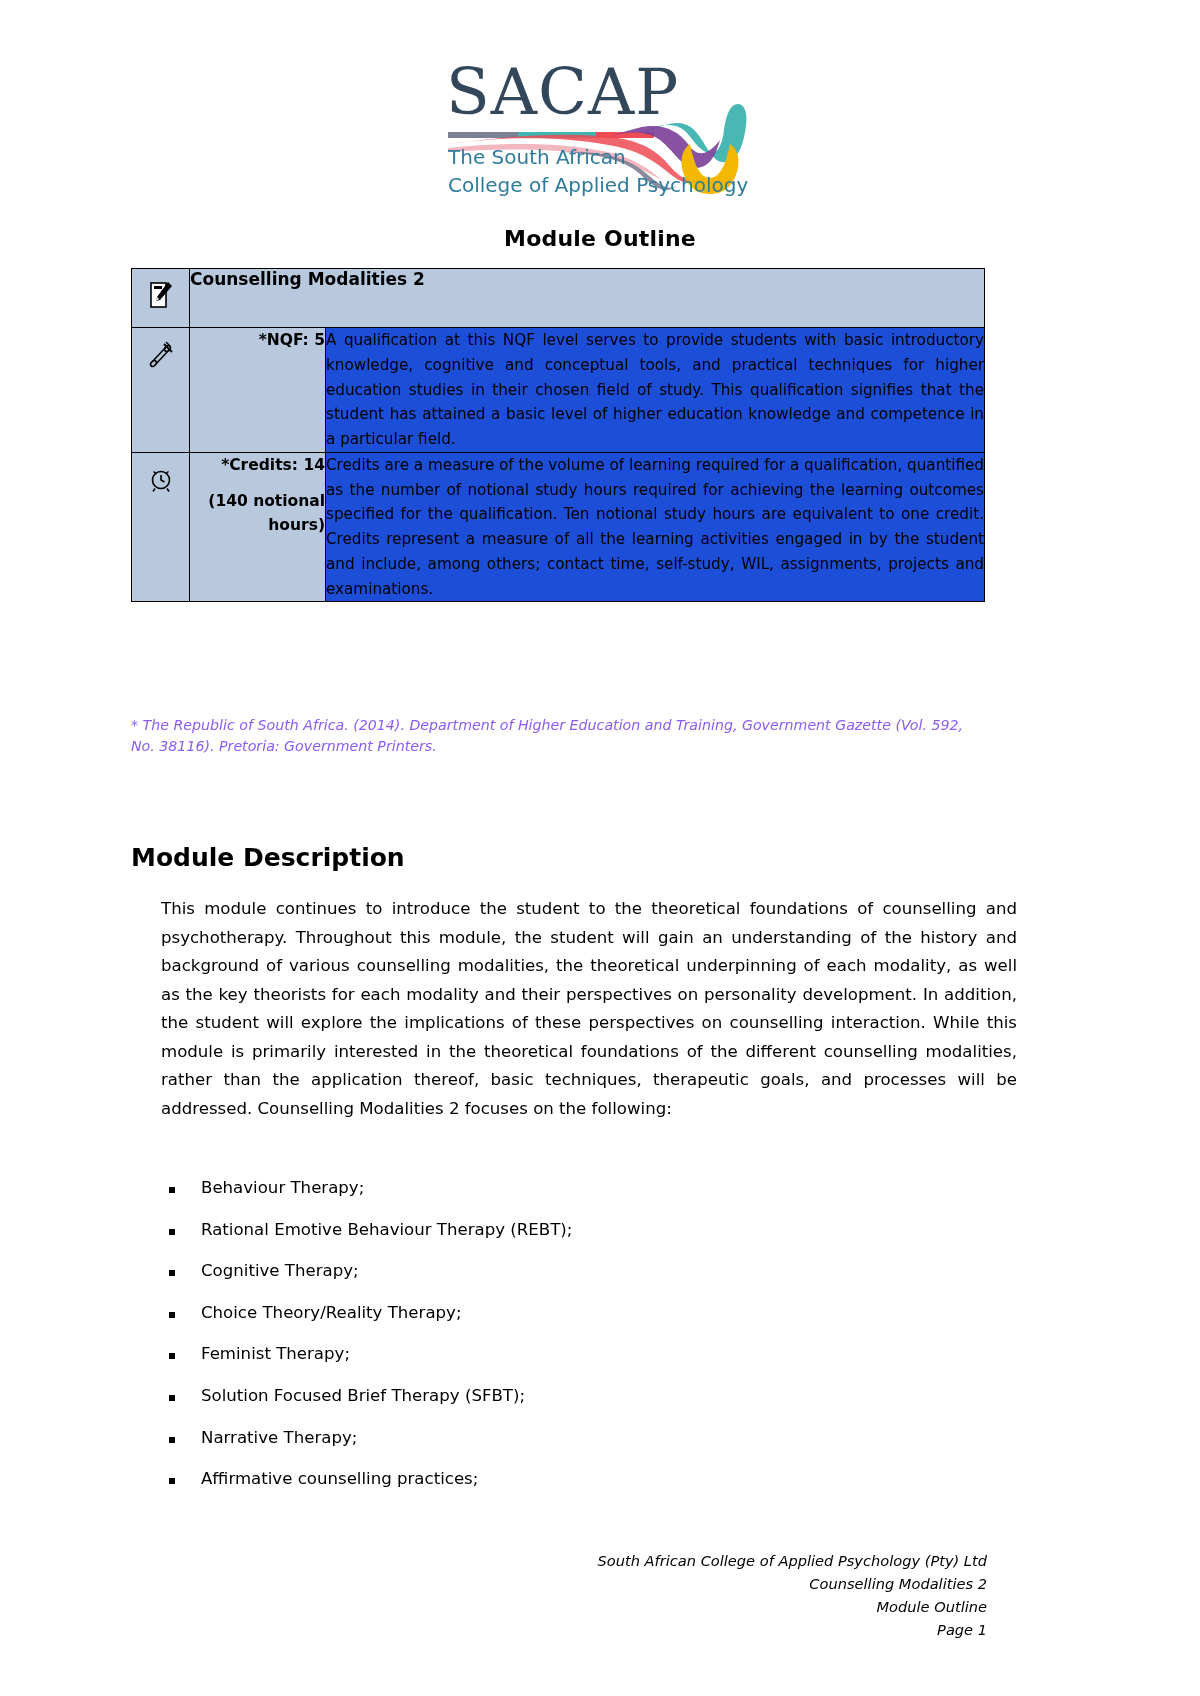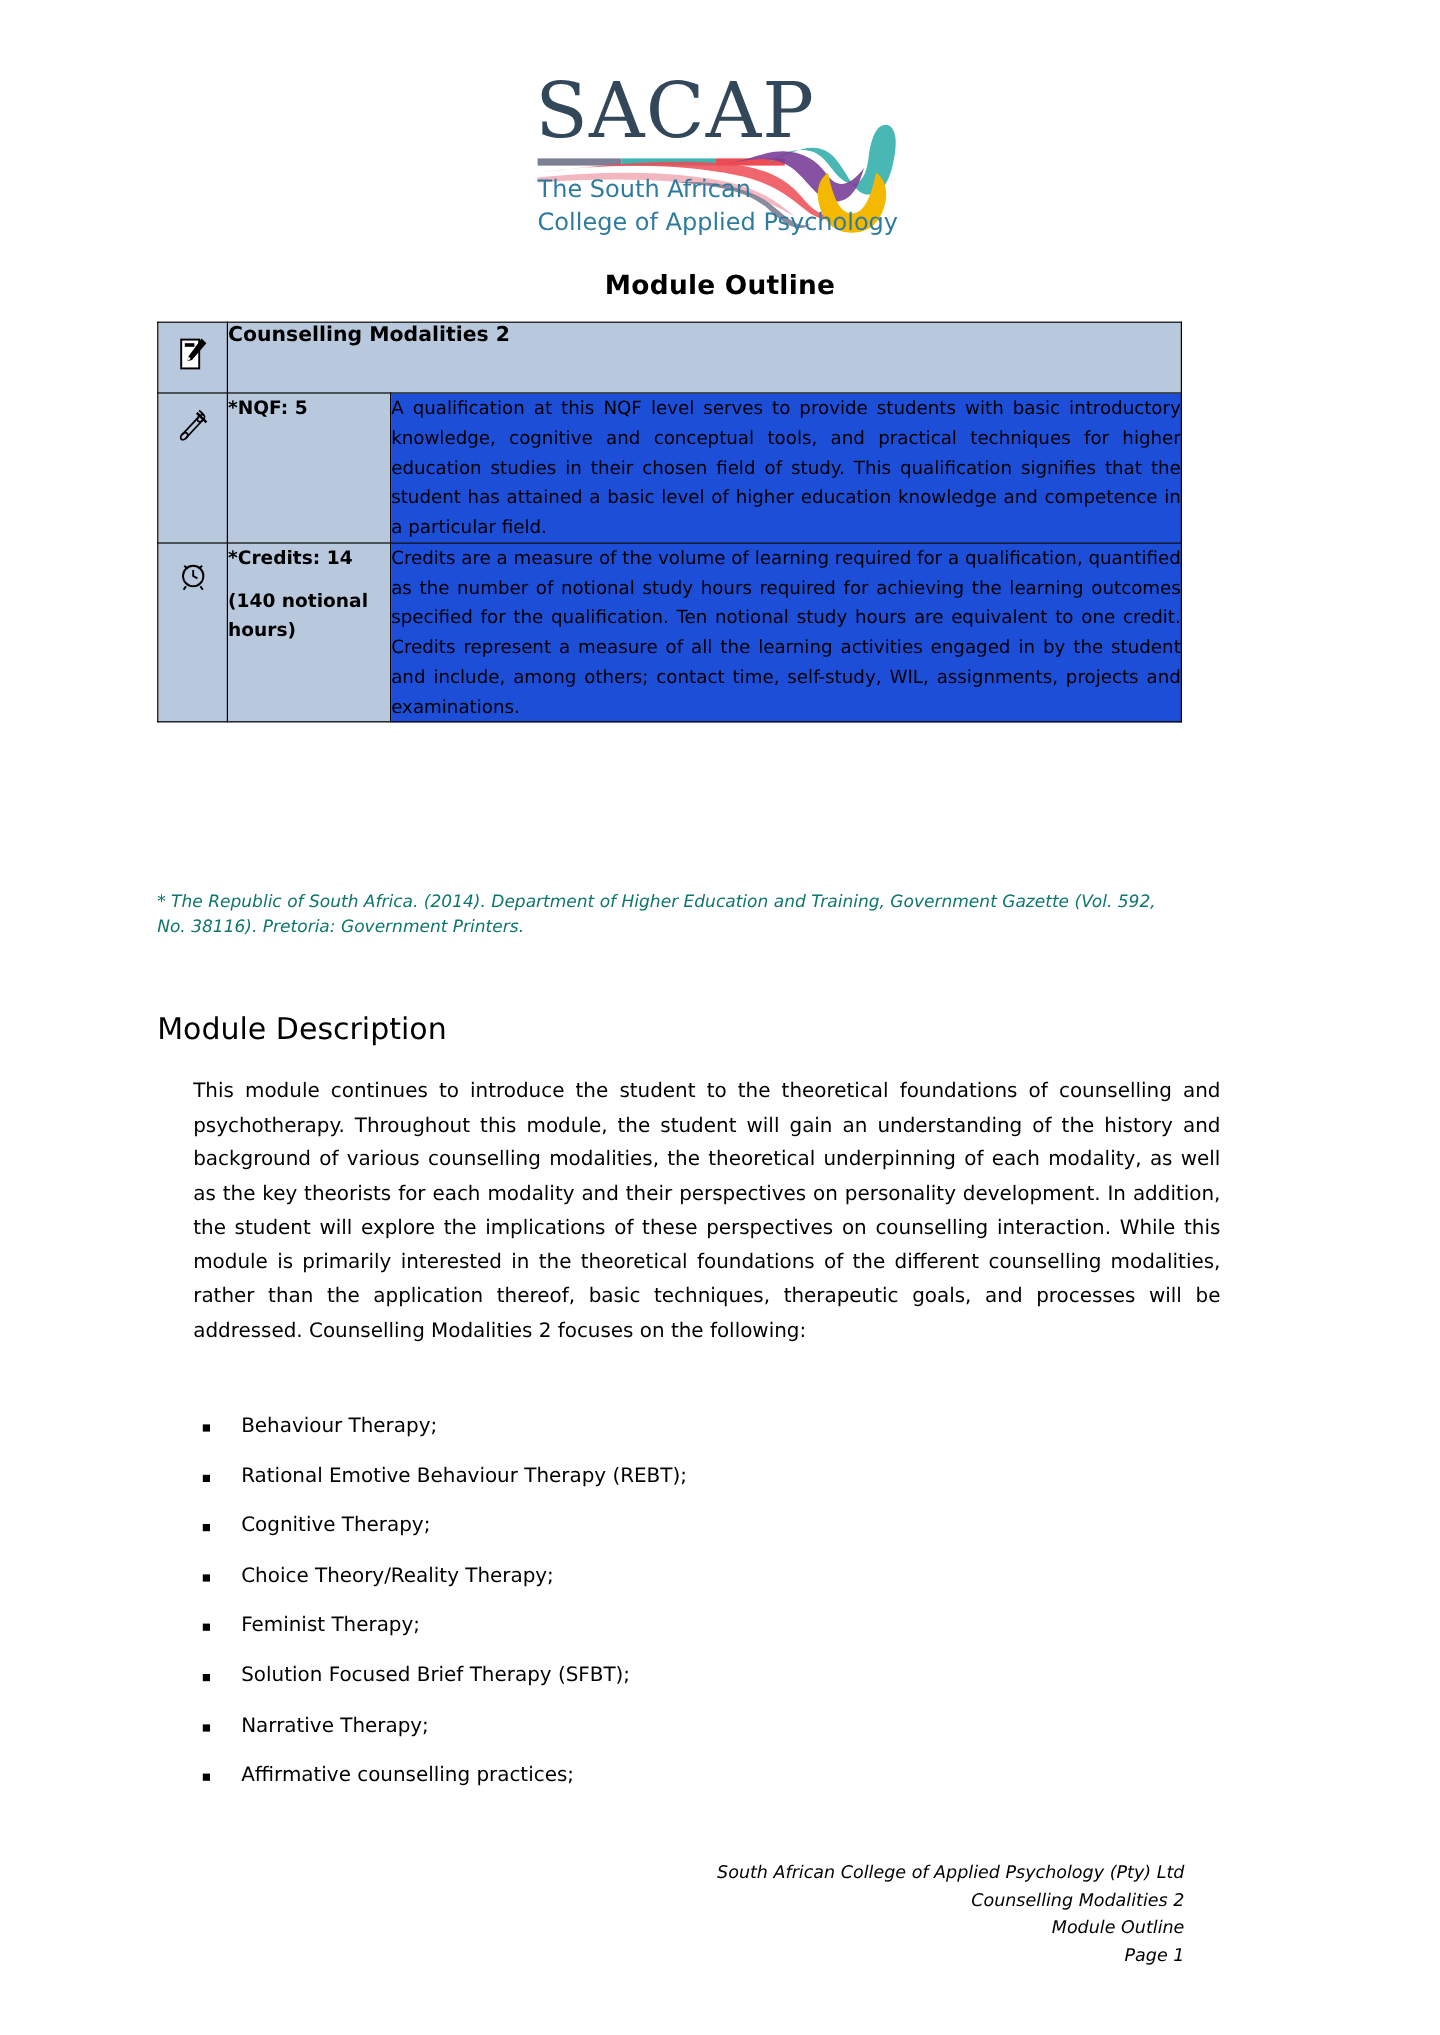--- a/index.html
+++ b/index.html
@@ -70,21 +70,21 @@
   }
   .cell-icon {
     width: 58px;
     background: #b8c9de;
     text-align: center;
     vertical-align: top;
   }
   .cell-label {
     width: 136px;
     background: #b8c9de;
-    text-align: left;
+    text-align: right;
     font-weight: bold;
     font-size: 15.5px;
     padding-top: 16px;
     line-height: 1.55;
   }
   .cell-body {
     background: #1d4ed8;
     font-size: 15.2px;
     line-height: 1.63;
     text-align: justify;
@@ -99,35 +99,35 @@
   }
   .icon-glyph {
     display: block;
     margin: 12px auto 0 auto;
   }
 
   
   .citation {
     position: absolute;
     left: 131px;
-    top: 742px;
+    top: 715px;
     width: 856px;
     font-size: 14.2px;
     font-style: italic;
     line-height: 1.45;
-    color: #0f766e;
+    color: #8b5cf6;
   }
 
   
   .section-heading {
     position: absolute;
     left: 131px;
     top: 843px;
     font-size: 25px;
-    font-weight: 400;
+    font-weight: 700;
     color: #000;
   }
 
   
   .body-para {
     position: absolute;
     left: 131px;
     top: 895px;
     width: 856px;
     font-size: 16.6px;

